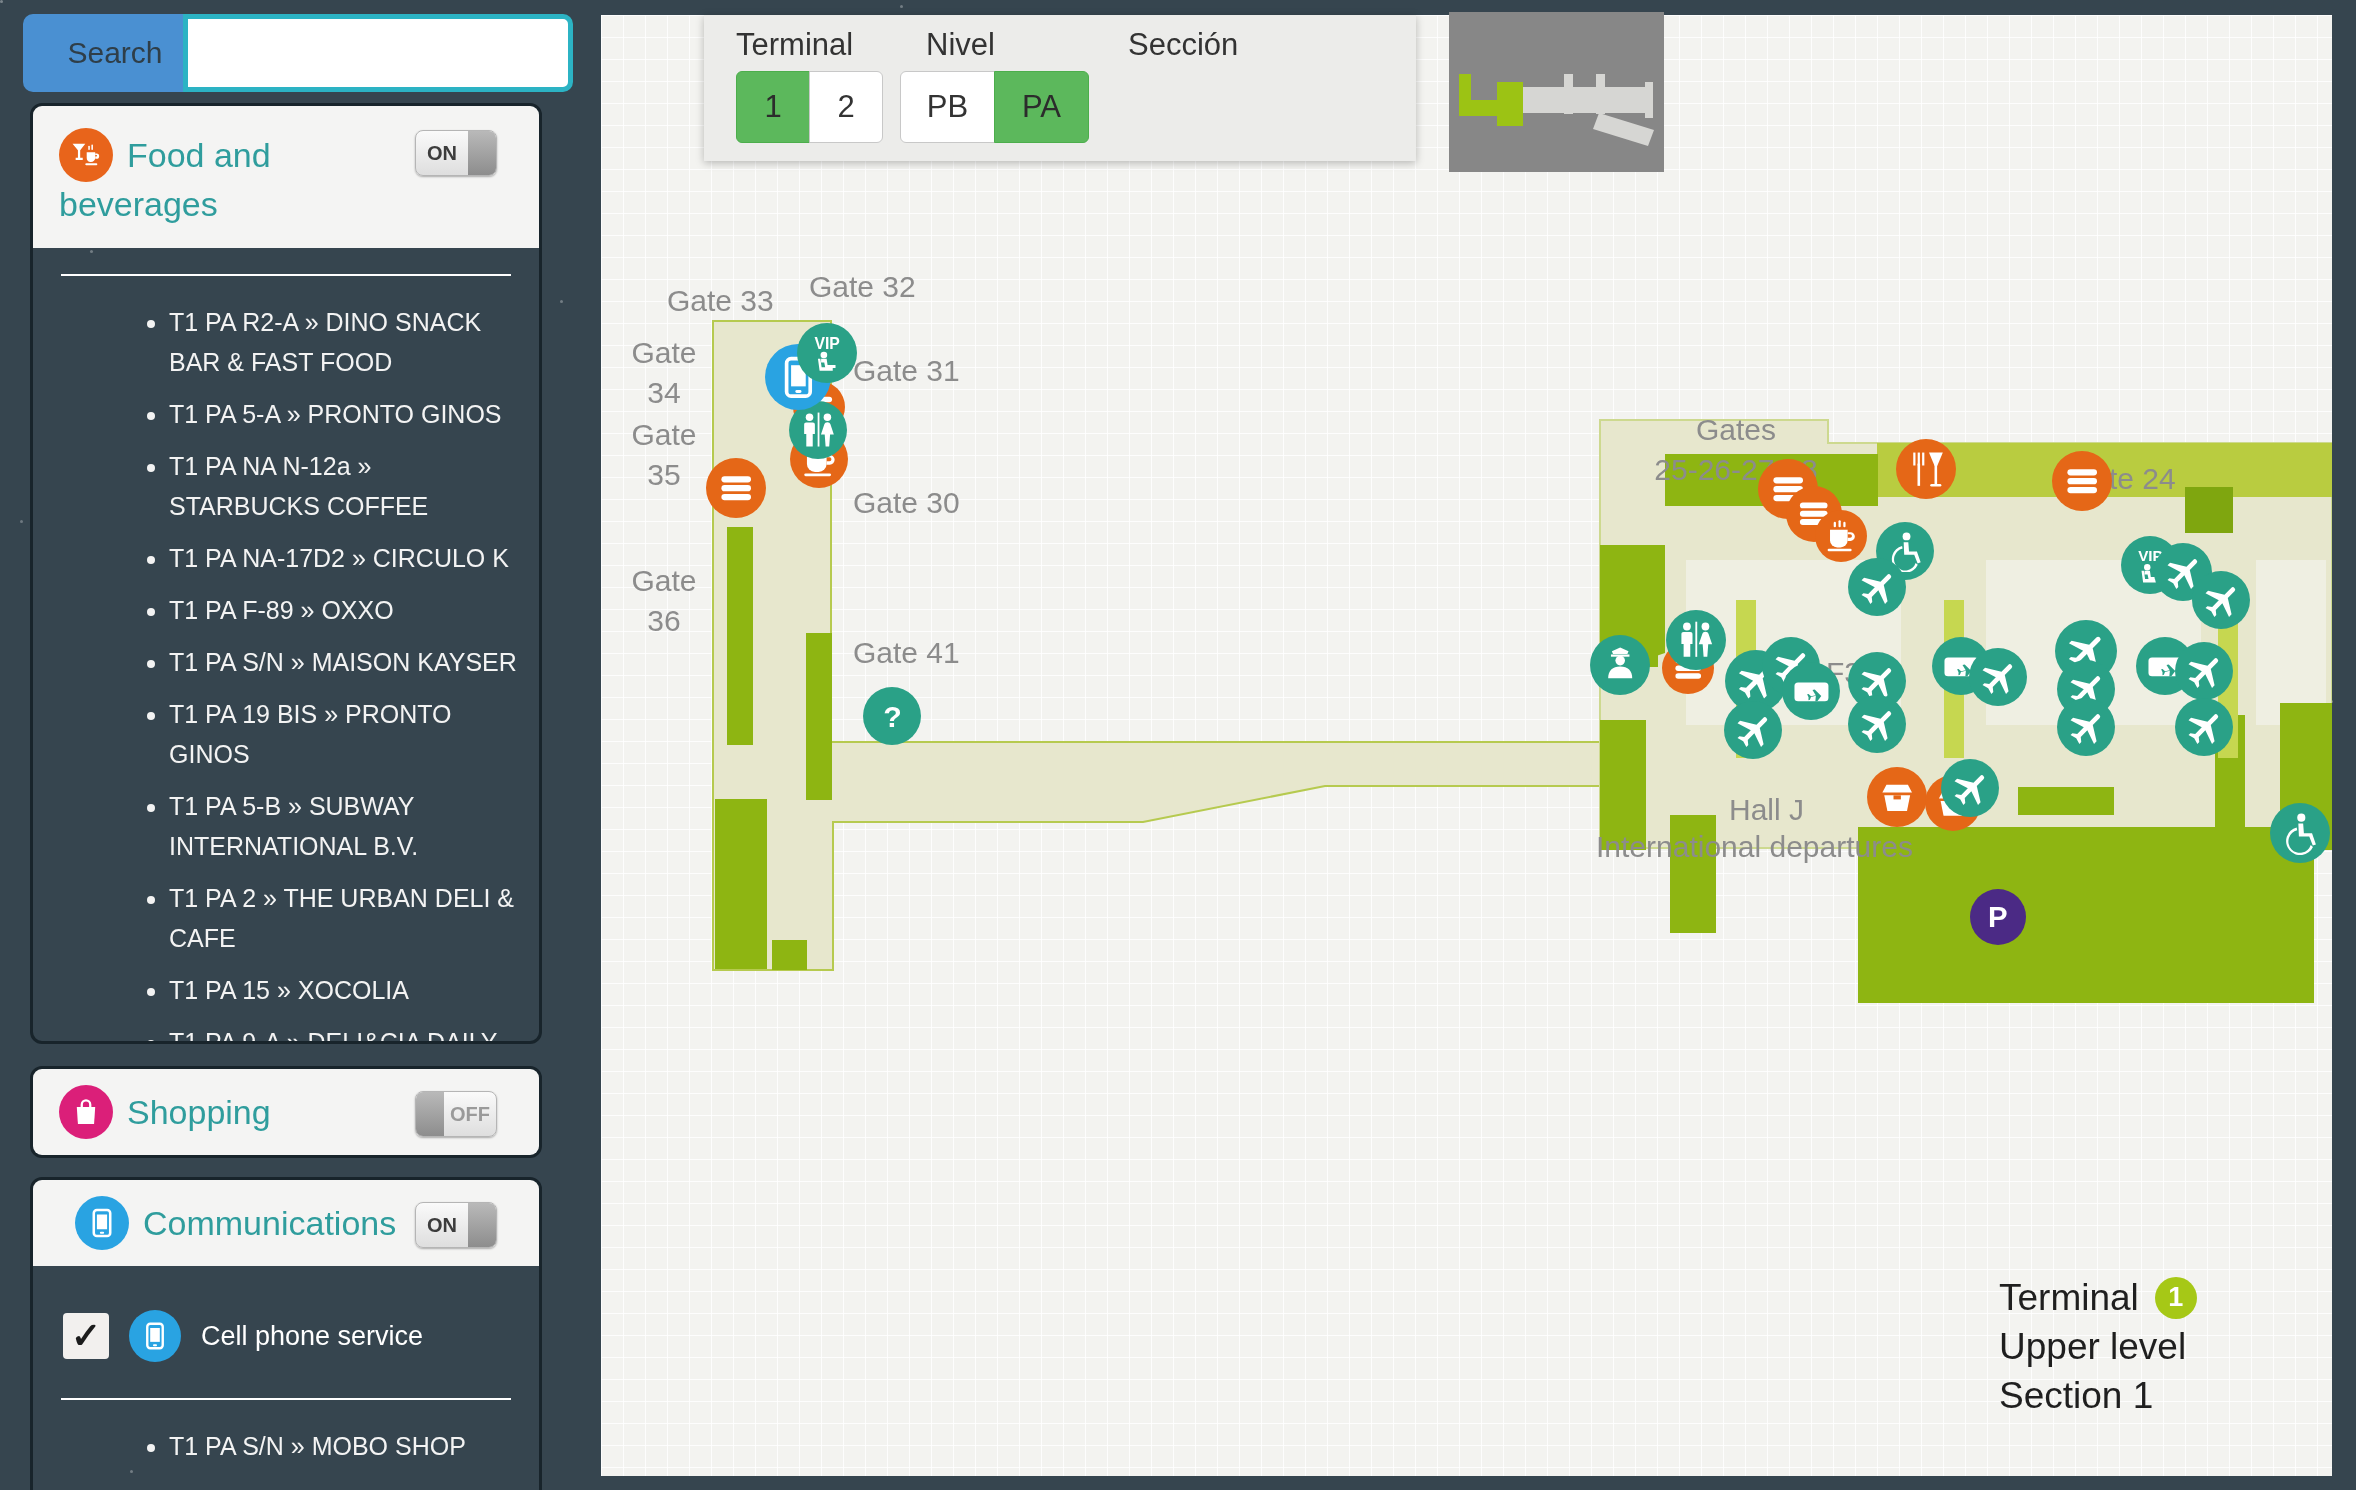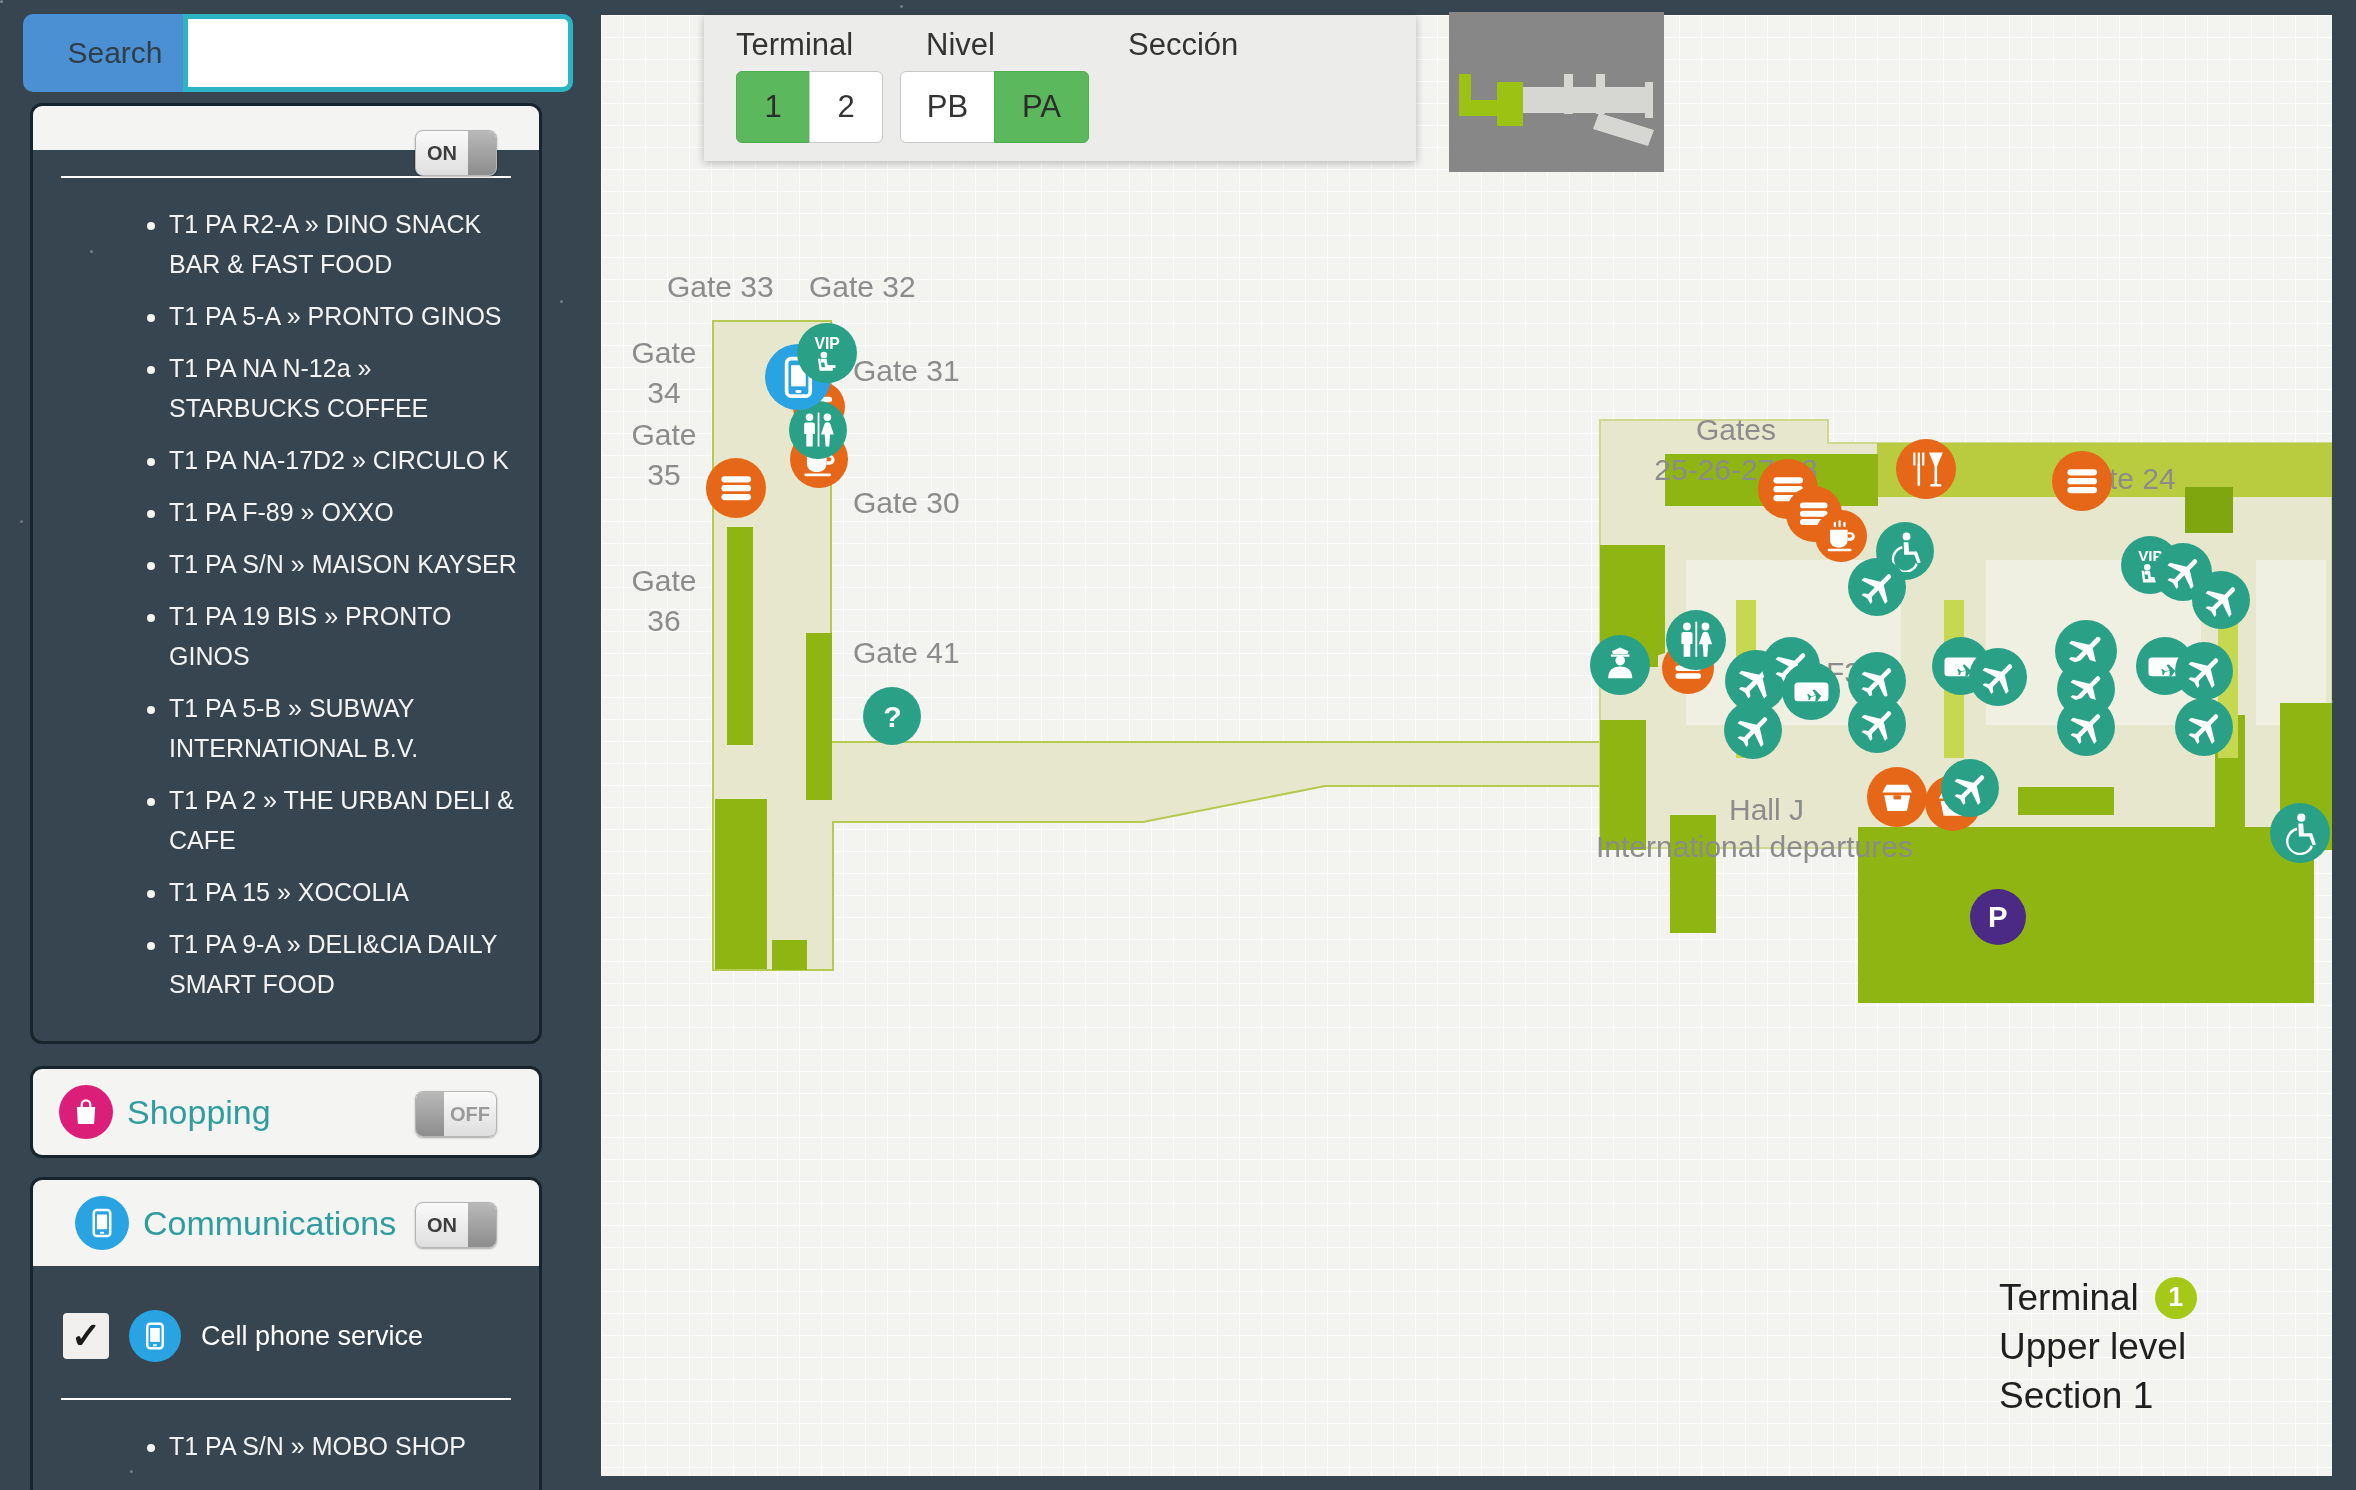--- a/index.html
+++ b/index.html
@@ -105,20 +105,32 @@
 
 <div class="speckles"></div>
 
 <div class="search-row">
   <button class="search-btn">Search</button>
   <input class="search-input" value="" style="">
 </div>
 
 <div class="card" style="top:103px;height:941px;">
   <div class="card-header">
+    <div class="title-wrap">
+      <span class="cat-icon" style="background:#e8641b">
+        <svg viewBox="0 0 24 24" fill="#fff">
+            <path d="M2.5 4h9l-3.6 4.6V14h1.8v1.6H4.7V14h1.6V8.6z"></path>
+            <path d="M12.5 10h6v4a3 3 0 0 1-3 3h-.2a3 3 0 0 1-2.8-3z"></path>
+            <path d="M18.5 11h1a1.8 1.8 0 0 1 0 3.6h-1V13h.8a.5.5 0 0 0 0-1h-.8z"></path>
+            <rect x="11.5" y="17.8" width="8.5" height="1.4" rx=".7"></rect>
+            <rect x="13.6" y="5.5" width="1.1" height="3" rx=".5"></rect>
+            <rect x="15.8" y="4.5" width="1.1" height="4" rx=".5"></rect>
+          </svg>
+      </span><span class="card-title">Food and beverages</span>
+    </div>
     <div class="toggle" style="top:24px;">
       <span class="tlabel">ON</span>
       <span class="knob"></span>
     </div>
   </div>
   <div class="card-body">
     <hr>
     <ul class="poi-list" id="food-list">
         <li>T1 PA R2-A » DINO SNACK BAR &amp; FAST FOOD</li>
         <li>T1 PA 5-A » PRONTO GINOS</li>
@@ -212,21 +224,21 @@
       <rect x="1417" y="772" width="96" height="28"></rect>
       <rect x="1257" y="812" width="456" height="176"></rect>
     </g>
     <g fill="#c6d750">
       <rect x="1135" y="585" width="20" height="158"></rect>
       <rect x="1343" y="585" width="20" height="158"></rect>
       <rect x="1617" y="585" width="20" height="158"></rect>
     </g>
   </svg>
 
-  <div class="glabel" style="left:66px;top:252px;">Gate 33</div>
+  <div class="glabel" style="left:66px;top:266px;">Gate 33</div>
   <div class="glabel" style="left:208px;top:252px;">Gate 32</div>
   <div class="glabel center" style="left:18px;top:318px;width:90px;">Gate
 34</div>
   <div class="glabel center" style="left:18px;top:400px;width:90px;">Gate
 35</div>
   <div class="glabel center" style="left:18px;top:546px;width:90px;">Gate
 36</div>
   <div class="glabel" style="left:252px;top:336px;">Gate 31</div>
   <div class="glabel" style="left:252px;top:468px;">Gate 30</div>
   <div class="glabel" style="left:252px;top:618px;">Gate 41</div>

